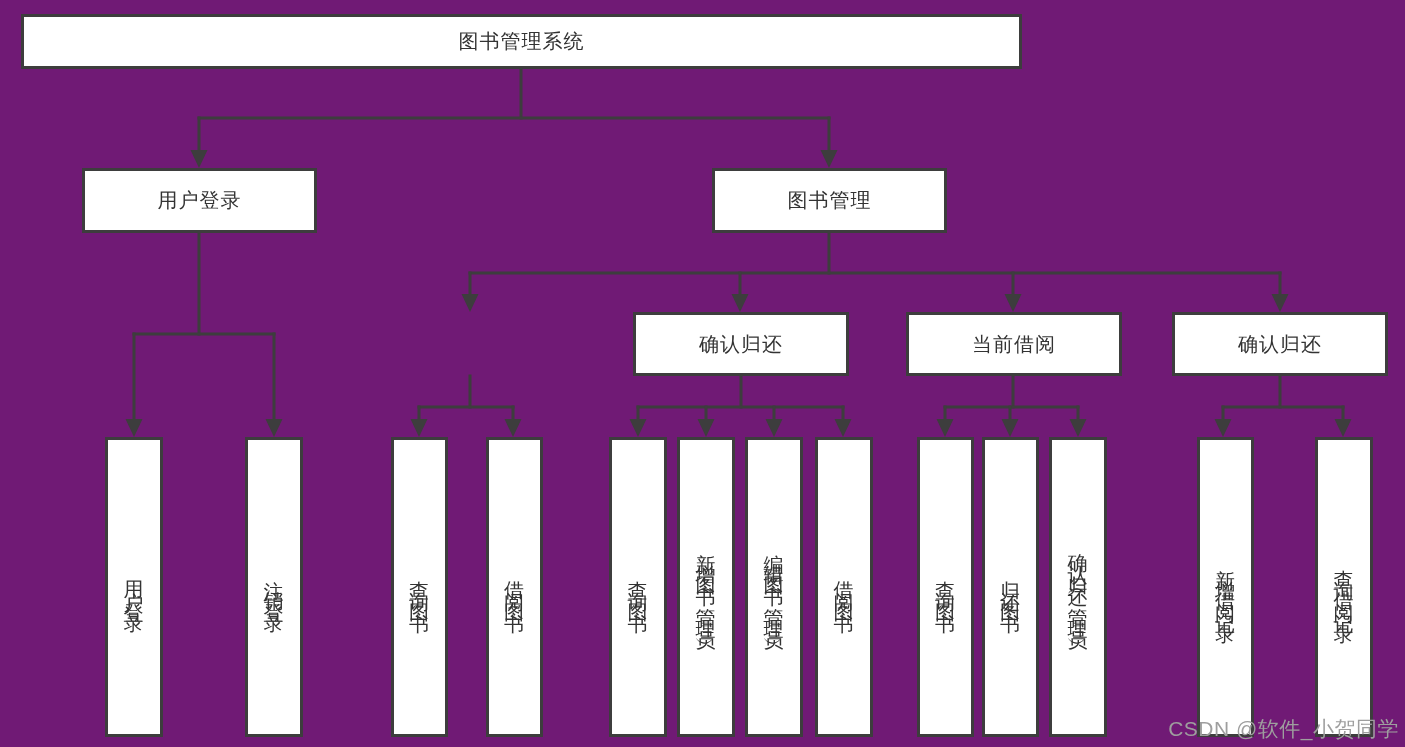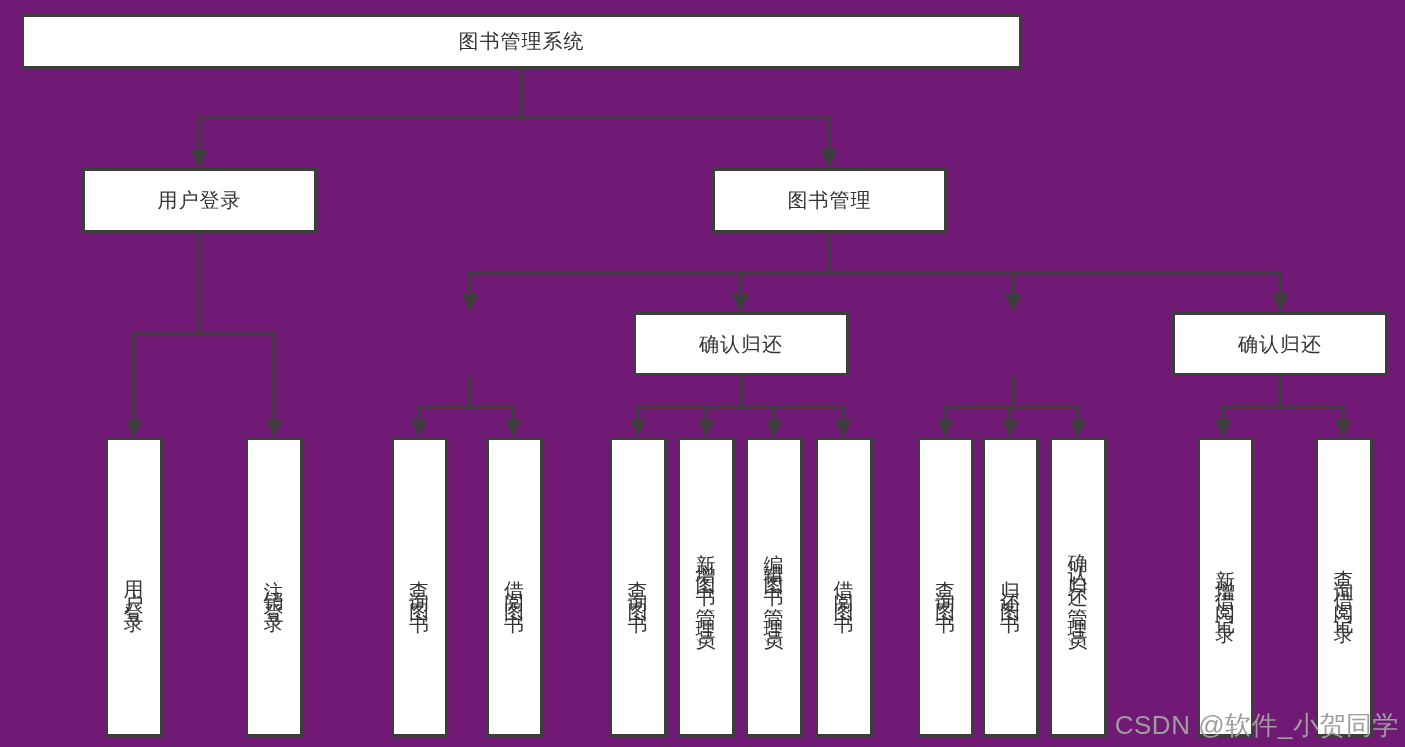--- a/index.html
+++ b/index.html
@@ -45,21 +45,21 @@
   .n-l-add-book{left:677px;top:437px;width:58px;height:300px;}
   .n-l-edit-book{left:745px;top:437px;width:58px;height:300px;}
   .n-l-borrow-bb{left:815px;top:437px;width:58px;height:300px;}
   .n-l-query-cur{left:917px;top:437px;width:57px;height:300px;}
   .n-l-return-book{left:982px;top:437px;width:57px;height:300px;}
   .n-l-confirm-return{left:1049px;top:437px;width:58px;height:300px;}
   .n-l-add-record{left:1197px;top:437px;width:57px;height:300px;}
   .n-l-query-record{left:1315px;top:437px;width:58px;height:300px;}
   .watermark{
     position:absolute;right:6px;bottom:4px;
-    font-size:26px;color:#9e9e9e;letter-spacing:0.5px;
+    font-size:21px;color:#9e9e9e;letter-spacing:0.5px;
     white-space:nowrap;z-index:5;
   }
 </style>
 </head>
 <body>
 
 <div class="canvas">
 
   <svg class="wires" viewBox="0 0 1405 747" xmlns="http://www.w3.org/2000/svg">
     <g stroke="#3d3d3d" stroke-width="3" fill="none" stroke-linecap="square">
@@ -134,20 +134,23 @@
   <div class="node h n-user-login">
     <span>用户登录</span>
   </div>
   <div class="node h n-book-mgmt">
     <span>图书管理</span>
   </div>
 
   <div class="node h n-book-borrow">
     <span>确认归还</span>
   </div>
+  <div class="node h n-current-borrow">
+    <span>当前借阅</span>
+  </div>
   <div class="node h n-borrow-record">
     <span>确认归还</span>
   </div>
 
   <div class="node v n-l-user-login">
     <span>用户登录</span>
   </div>
   <div class="node v n-l-logout">
     <span>注销登录</span>
   </div>

